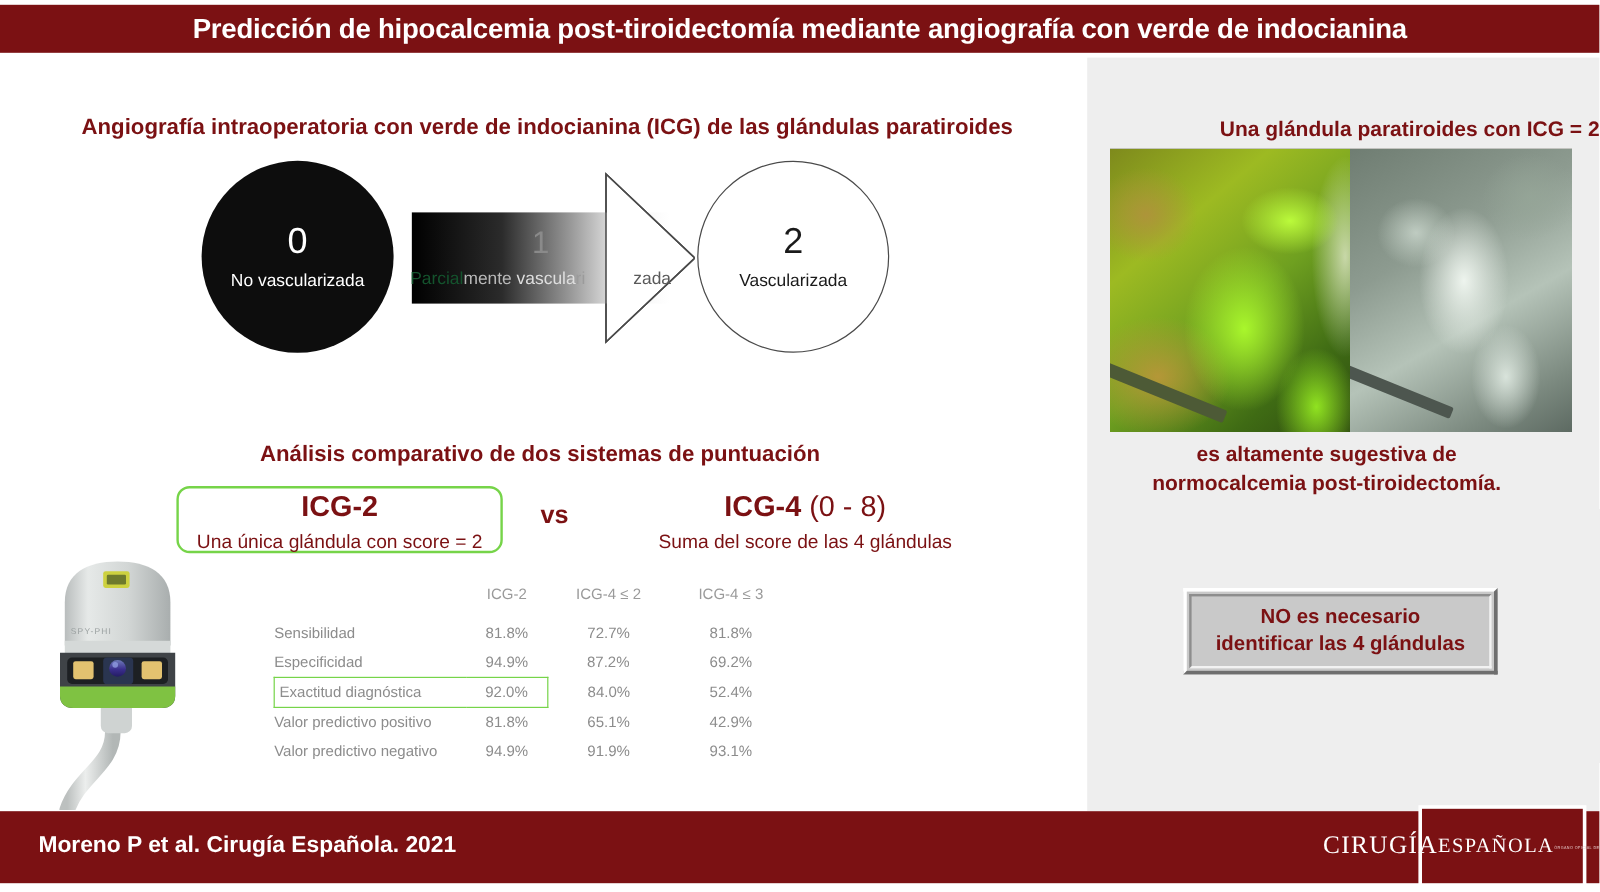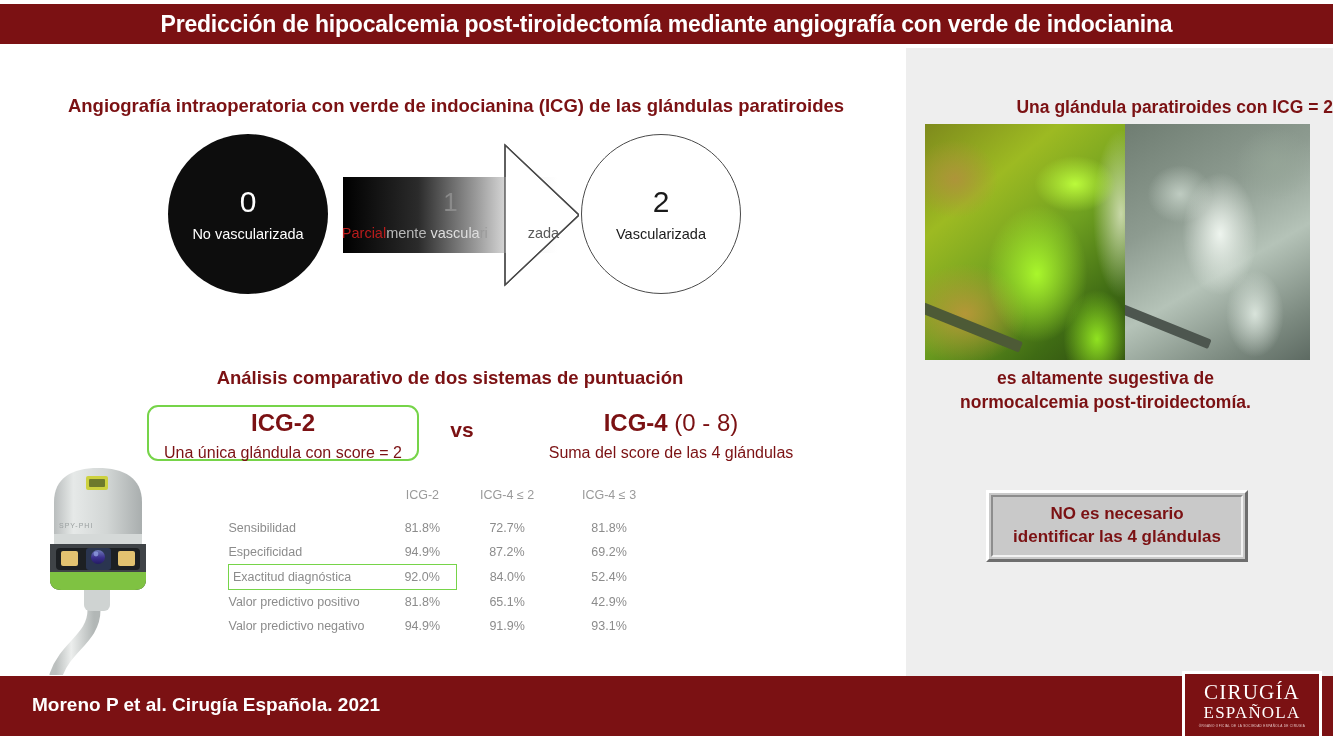--- a/index.html
+++ b/index.html
@@ -29,21 +29,21 @@
     font-size:19px;font-weight:bold;white-space:nowrap;
   }
 
   
   .logo-frame{
     position:absolute;left:1182px;top:671px;width:140px;height:68px;
     background:#ffffff;padding:3px;box-sizing:border-box;
   }
   .logo-inner{
     width:100%;height:100%;background:#7b1113;
-    display:flex;flex-direction:column;align-items:center;justify-content:center;
+    display:flex;flex-direction:row;align-items:center;justify-content:center;
     box-sizing:border-box;
   }
   .logo-l1{color:#ffffff;font-family:"Liberation Serif","DejaVu Serif",serif;
     font-size:21px;letter-spacing:1.2px;line-height:1.02;}
   .logo-l2{color:#ffffff;font-family:"Liberation Serif","DejaVu Serif",serif;
     font-size:17px;letter-spacing:1.2px;line-height:1.05;}
   .logo-l3{color:#e7c9c9;font-size:3.1px;letter-spacing:.35px;margin-top:2px;
     transform:scaleY(1.15);white-space:nowrap;}
 
   
@@ -137,21 +137,21 @@
 
   .arrow-wrap{position:absolute;left:343px;top:143px;width:236px;height:144px;}
   .arrow-wrap svg{display:block;}
   .score-1{
     position:absolute;left:343px;top:143px;width:215px;height:144px;
     display:flex;flex-direction:column;align-items:center;justify-content:center;
     pointer-events:none;
   }
   .score-1 .num{font-size:26px;line-height:1;margin-bottom:10px;color:#8a8a8a;}
   .score-1 .lbl{font-size:14.5px;white-space:nowrap;}
-  .score-1 .lbl .w1{color:#b91c1c;}
+  .score-1 .lbl .w1{color:#14532d;}
   .score-1 .lbl .w2{color:#b9b9b9;}
   .score-1 .lbl .w3{color:#dedede;}
   .score-1 .lbl .w4{color:#9b9b9b;}
   .score-1 .lbl .w5{color:#5a5a5a;margin-left:40px;}
 
   
   .cmp-left-box{
     position:absolute;left:147px;top:405px;width:272px;height:56px;
     border:2.5px solid #76d449;border-radius:11px;box-sizing:border-box;
   }

